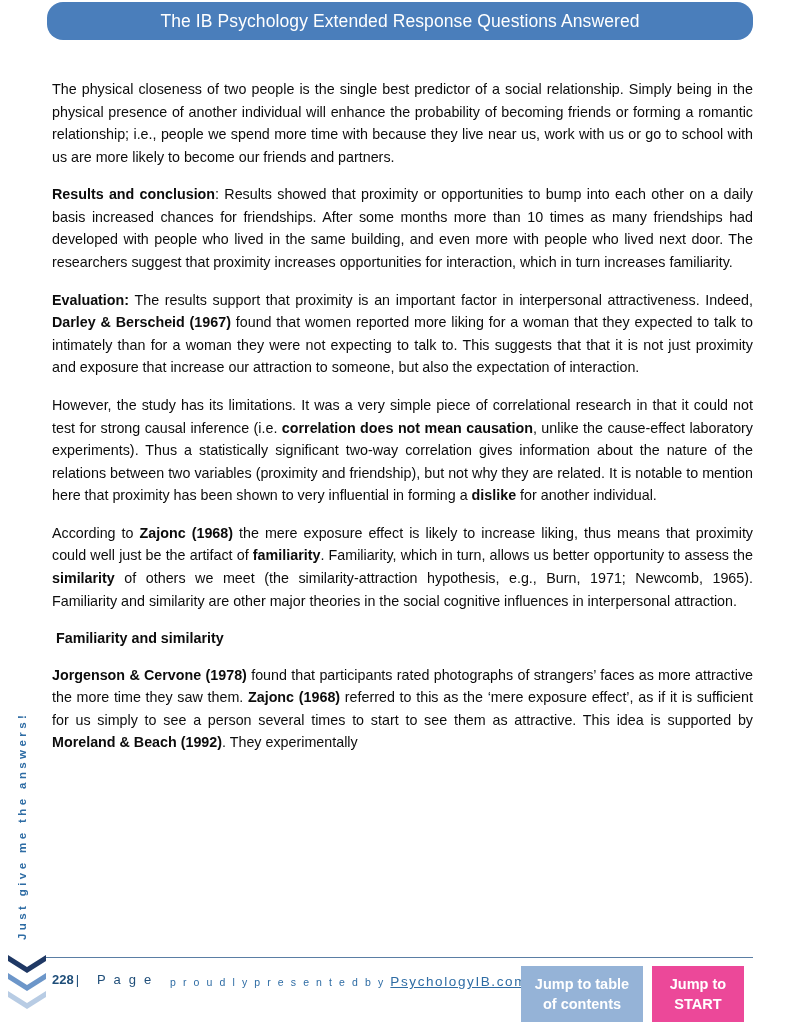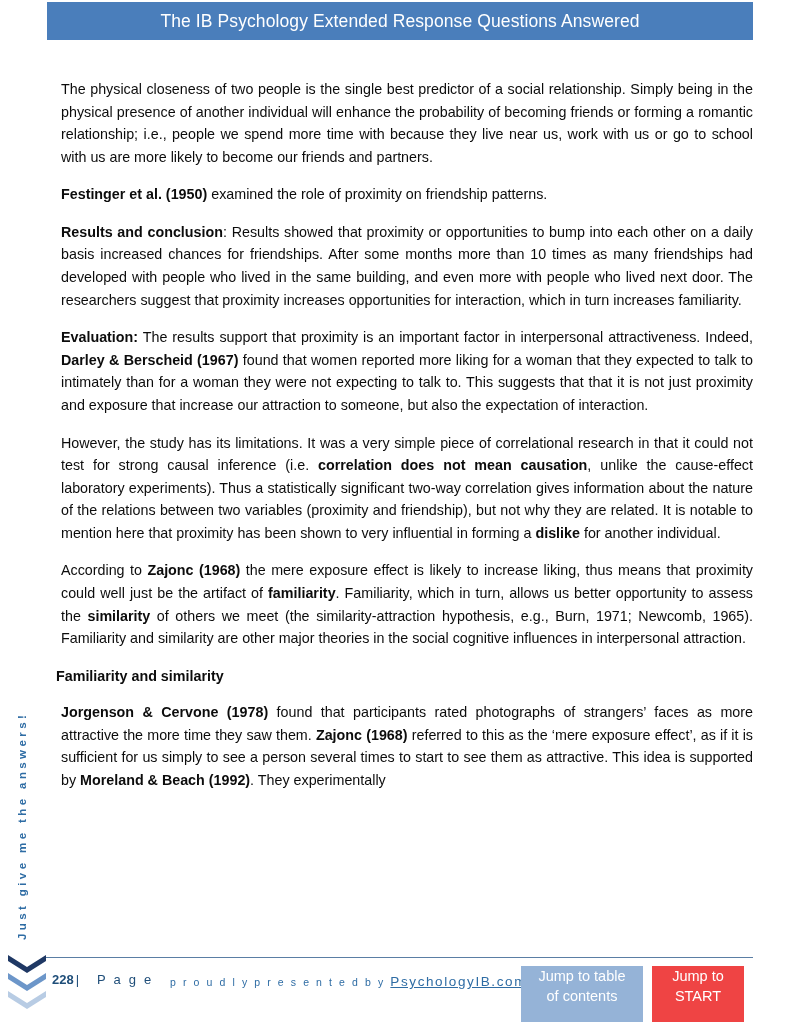--- a/index.html
+++ b/index.html
@@ -53,21 +53,21 @@
   }
 
   
   .content {
     position: absolute;
     left: 48px;
     top: 78px;
     width: 705px;
   }
   p.para {
-    margin: 0 0 15px 13px;
+    margin: 0 0 15px 4px;
     font-size: 14.3px;
     line-height: 1.58;
     color: #0c0c0c;
     text-align: justify;
     hyphens: none;
   }
   p.para.nojust { text-align: left; }
   p.para b { font-weight: bold; }
   h3.subhead {
     margin: 0 0 14px 8px;
@@ -137,53 +137,53 @@
     color: #4a7ebb;
     white-space: nowrap;
     margin-top: 48px;
   }
 
   .jump-btn {
     position: absolute;
     background: #95b3d7;
     color: #ffffff;
     font-size: 14.5px;
-    font-weight: normal;
+    font-weight: bold;
     text-align: center;
     line-height: 1.38;
     display: flex;
     flex-direction: column;
     align-items: center;
+    justify-content: center;
     cursor: pointer;
   }
   #btn-toc {
     left: 521px;
     top: 966px;
     width: 122px;
     height: 56px;
   }
   #btn-start {
     left: 652px;
     top: 966px;
     width: 92px;
     height: 56px;
   }
 </style>
 </head>
 <body>
 
-<div class="header-bar" style="background: rgb(74, 126, 187);">
+<div class="header-bar" style="background: rgb(74, 126, 187); border-radius: 16px;">
   <span class="header-title">The IB Psychology Extended Response Questions Answered</span>
 </div>
 
 <div class="side-label" style="color: rgb(46, 108, 164);">Just give me the answers!</div>
 
 <div class="content">
   <p class="para"><span>The physical closeness of two people is the single best predictor of a social relationship. Simply being in the physical presence of another individual will enhance the probability of becoming friends or forming a romantic relationship; i.e., people we spend more time with because they live near us, work with us or go to school with us are more likely to become our friends and partners.</span></p>
-  <p class="para nojust"><b>Festinger et al. (1950)</b><span> examined the role of proximity on friendship patterns.</span></p>
   <p class="para"><b>Results and conclusion</b><span>: Results showed that proximity or opportunities to bump into each other on a daily basis increased chances for friendships. After some months more than 10 times as many friendships had developed with people who lived in the same building, and even more with people who lived next door. The researchers suggest that proximity increases opportunities for interaction, which in turn increases familiarity.</span></p>
   <p class="para"><b>Evaluation:</b><span> The results support that proximity is an important factor in interpersonal attractiveness. Indeed, </span><b>Darley &amp; Berscheid (1967)</b><span> found that women reported more liking for a woman that they expected to talk to intimately than for a woman they were not expecting to talk to. This suggests that that it is not just proximity and exposure that increase our attraction to someone, but also the expectation of interaction.</span></p>
   <p class="para"><span>However, the study has its limitations. It was a very simple piece of correlational research in that it could not test for strong causal inference (i.e. </span><b>correlation does not mean causation</b><span>, unlike the cause-effect laboratory experiments). Thus a statistically significant two-way correlation gives information about the nature of the relations between two variables (proximity and friendship), but not why they are related. It is notable to mention here that proximity has been shown to very influential in forming a </span><b>dislike</b><span> for another individual.</span></p>
   <p class="para"><span>According to </span><b>Zajonc (1968)</b><span> the mere exposure effect is likely to increase liking, thus means that proximity could well just be the artifact of </span><b>familiarity</b><span>. Familiarity, which in turn, allows us better opportunity to assess the </span><b>similarity</b><span> of others we meet (the similarity-attraction hypothesis, e.g., Burn, 1971; Newcomb, 1965). Familiarity and similarity are other major theories in the social cognitive influences in interpersonal attraction.</span></p>
   <h3 class="subhead">Familiarity and similarity</h3>
   <p class="para"><b> Jorgenson &amp; Cervone (1978)</b><span> found that participants rated photographs of strangers’ faces as more attractive the more time they saw them. </span><b>Zajonc (1968)</b><span> referred to this as the ‘mere exposure effect’, as if it is sufficient for us simply to see a person several times to start to see them as attractive. This idea is supported by </span><b>Moreland &amp; Beach (1992)</b><span>. They experimentally</span></p>
 </div>
 
 <div class="footer-rule" style="border-top-color: rgb(90, 126, 164);"></div>
 
@@ -214,16 +214,16 @@
   <span class="brand">PsychologyIB.com</span>
 </div>
 
 <div class="copyright">© Burton Inc. and VIBE Education Ltd 2014</div>
 
 <div class="jump-btn" id="btn-toc" style="background: rgb(149, 179, 215);">
   <span>Jump to table</span>
   <span>of contents</span>
 </div>
 
-<div class="jump-btn" id="btn-start" style="background: #ef4444;">
+<div class="jump-btn" id="btn-start" style="background: #ec4899;">
   <span>Jump to</span>
   <span>START</span>
 </div>
 
 </body></html>

